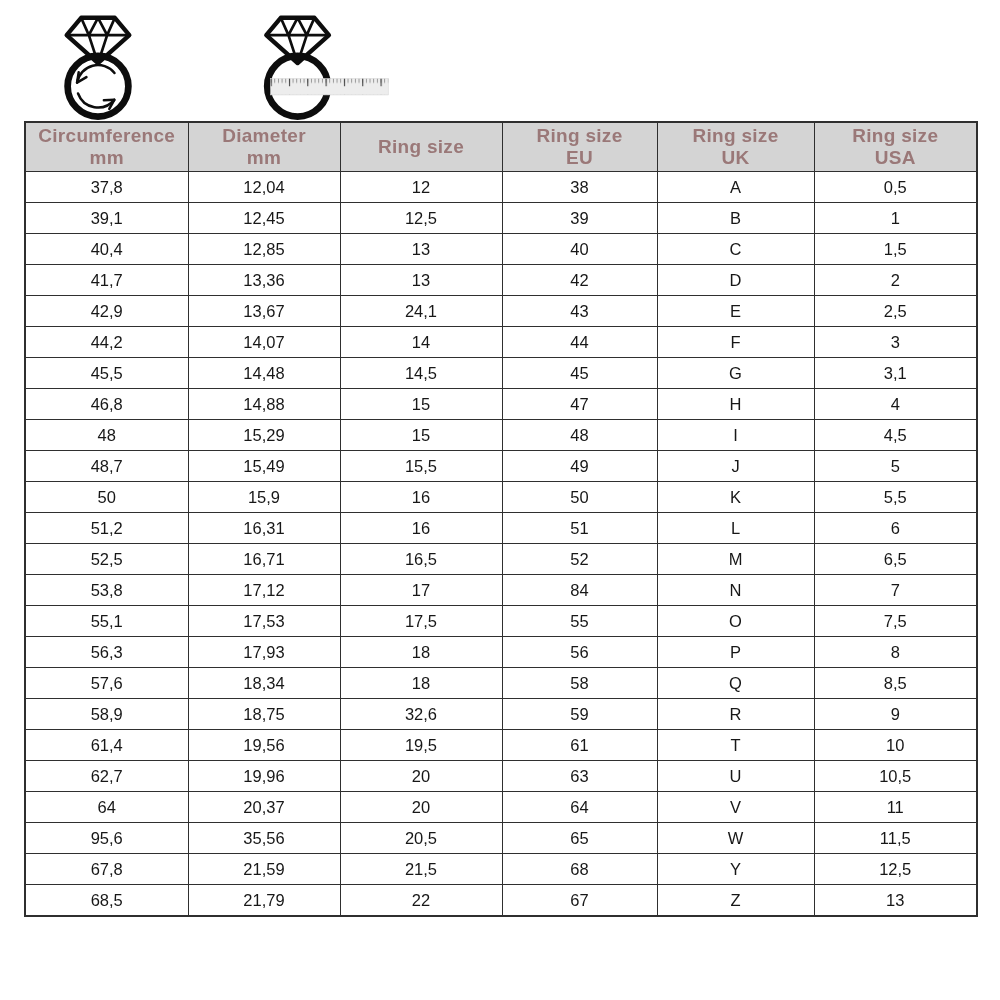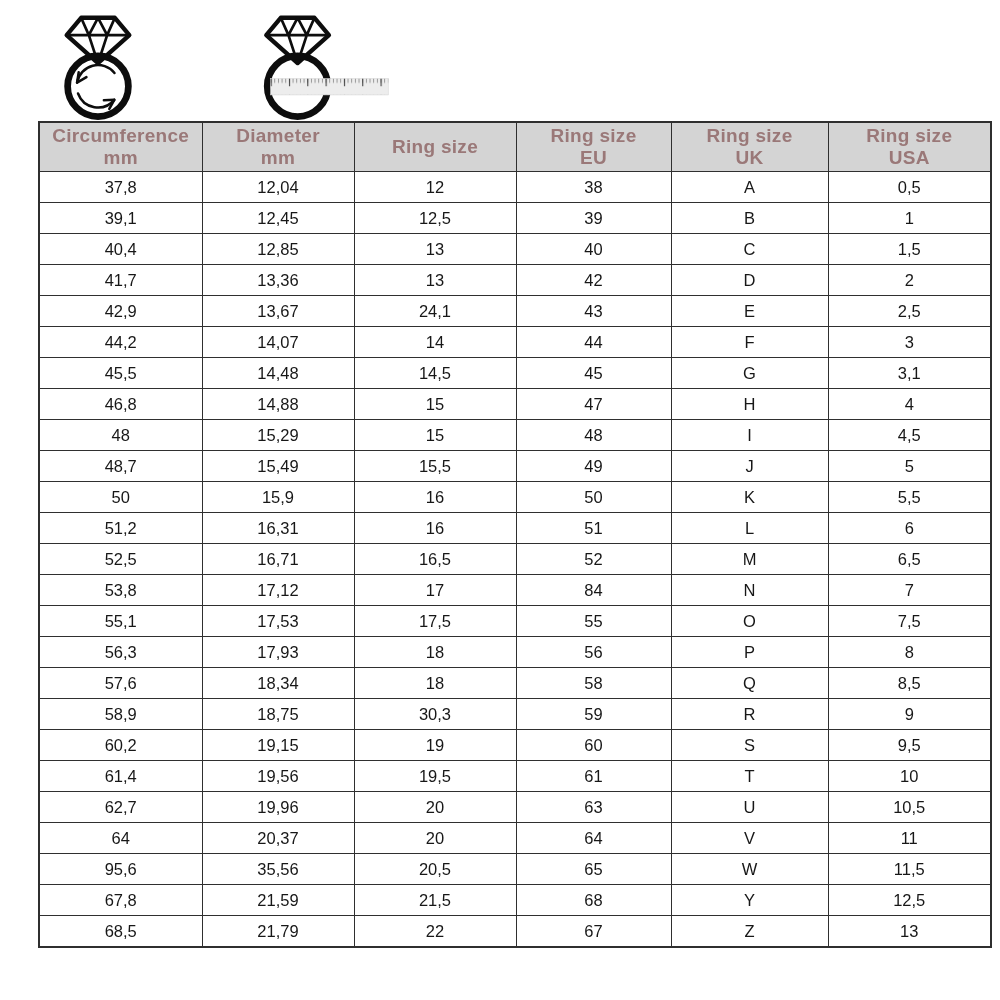--- a/index.html
+++ b/index.html
@@ -20,21 +20,21 @@
     align-items: flex-start;
     padding: 12px 0 0 42px;
     height: 118px;
     box-sizing: border-box;
   }
   .icon-gap { width: 80px; }
   .ring-table {
     border-collapse: collapse;
     table-layout: fixed;
     width: 952px;
-    margin: 3px 0 0 38px;
+    margin: 3px 0 0 24px;
     border: 2px solid #2f2f2f;
   }
   .ring-table th {
     background: #d4d4d4;
     color: #9a7878;
     font-weight: bold;
     font-size: 19px;
     line-height: 1.18;
     letter-spacing: 0.3px;
     white-space: pre-line;
@@ -265,32 +265,24 @@
           <td>57,6</td>
           <td>18,34</td>
           <td>18</td>
           <td>58</td>
           <td>Q</td>
           <td>8,5</td>
         </tr>
         <tr>
           <td>58,9</td>
           <td>18,75</td>
-          <td>30,3</td>
+          <td>32,6</td>
           <td>59</td>
           <td>R</td>
           <td>9</td>
-        </tr>
-        <tr>
-          <td>60,2</td>
-          <td>19,15</td>
-          <td>19</td>
-          <td>60</td>
-          <td>S</td>
-          <td>9,5</td>
         </tr>
         <tr>
           <td>61,4</td>
           <td>19,56</td>
           <td>19,5</td>
           <td>61</td>
           <td>T</td>
           <td>10</td>
         </tr>
         <tr>

